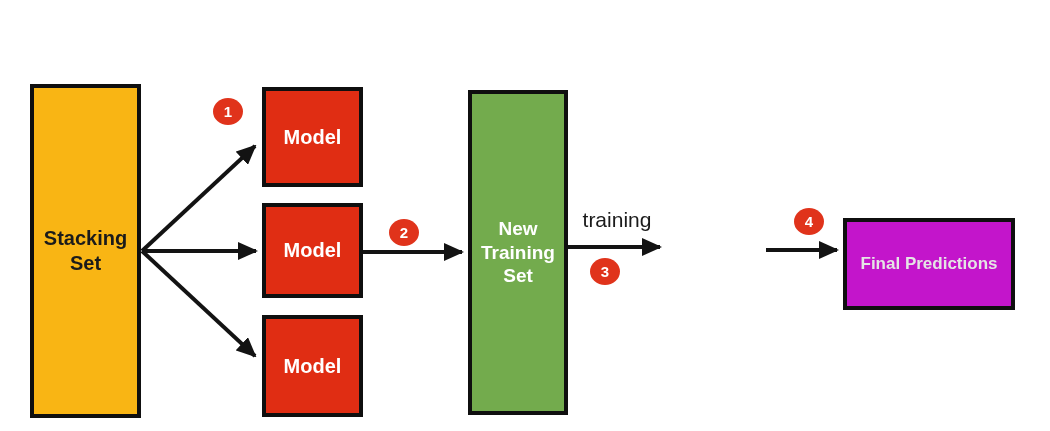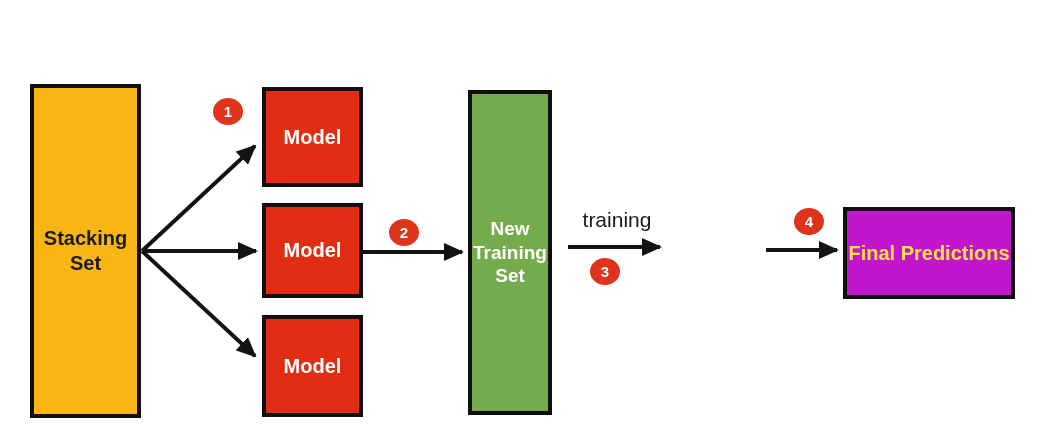--- a/index.html
+++ b/index.html
@@ -34,23 +34,23 @@
     justify-content: center;
     text-align: center;
     font-weight: bold;
     line-height: 1.25;
     padding: 5px 3px;
   }
   .box-training      { left: 30px;  top: 84px;  width: 111px; height: 334px; color: #1b1b1b; font-size: 20px; }
   .box-model-1       { left: 262px; top: 87px;  width: 101px; height: 100px; color: #ffffff; font-size: 20px; }
   .box-model-2       { left: 262px; top: 203px; width: 101px; height: 95px;  color: #ffffff; font-size: 20px; }
   .box-model-3       { left: 262px; top: 315px; width: 101px; height: 102px; color: #ffffff; font-size: 20px; }
-  .box-new-training  { left: 468px; top: 90px;  width: 84px; height: 325px; color: #ffffff; font-size: 19px; }
+  .box-new-training  { left: 468px; top: 90px;  width: 100px; height: 325px; color: #ffffff; font-size: 19px; }
   .box-meta          { left: 667px; top: 97px;  width: 98px;  height: 326px; color: #ffffff; font-size: 20px; }
-  .box-final         { left: 843px; top: 207px; width: 172px; height: 92px;  color: #fde047; font-size: 20px; white-space: nowrap; }
+  .box-final         { left: 843px; top: 218px; width: 172px; height: 92px;  color: #e5e5e5; font-size: 17px; white-space: nowrap; }
   .badge {
     position: absolute;
     width: 30px; height: 27px;
     border-radius: 50%;
     color: #ffffff;
     font-size: 15px;
     font-weight: bold;
     display: flex;
     align-items: center;
     justify-content: center;

